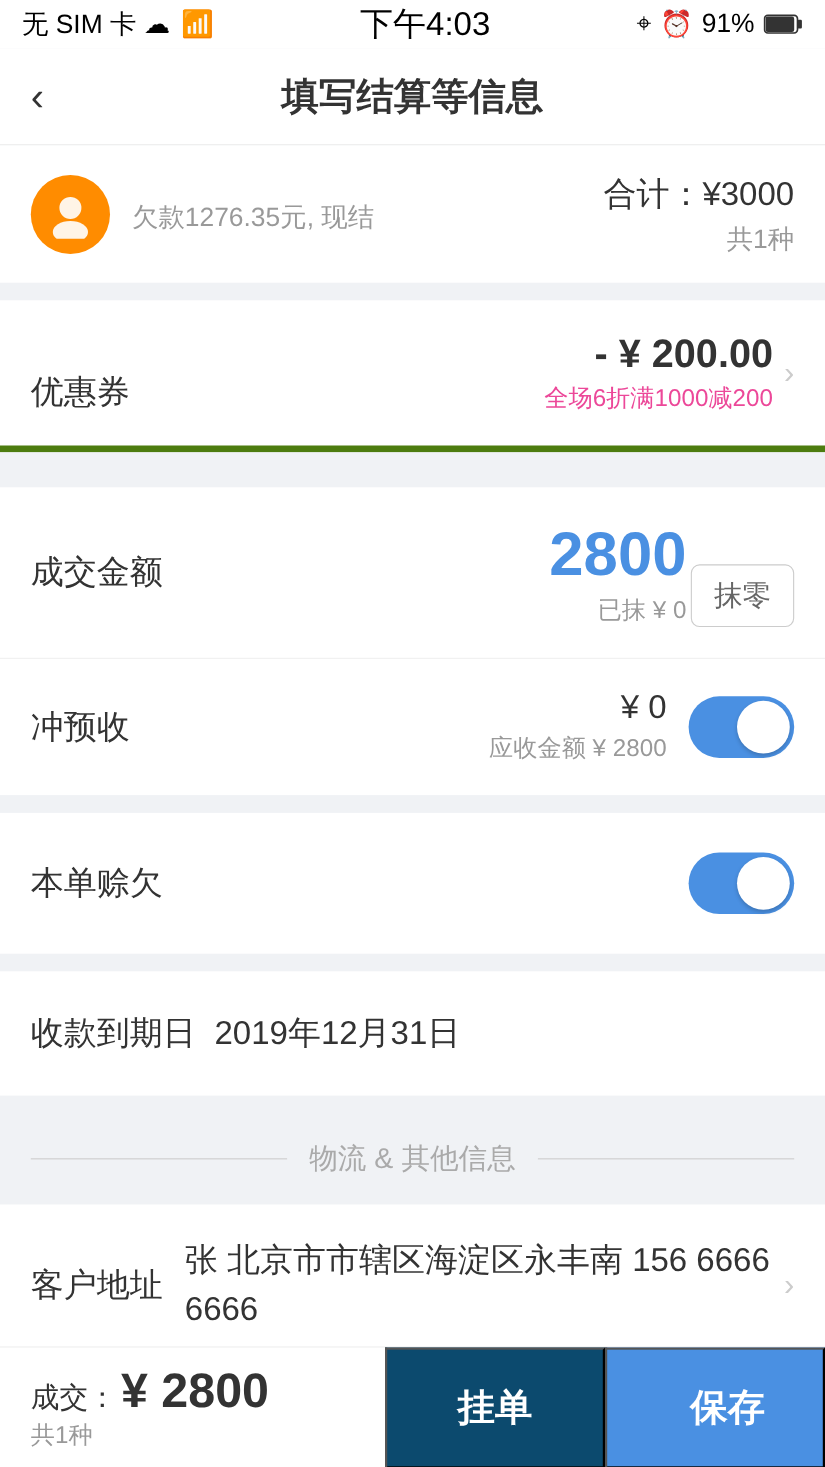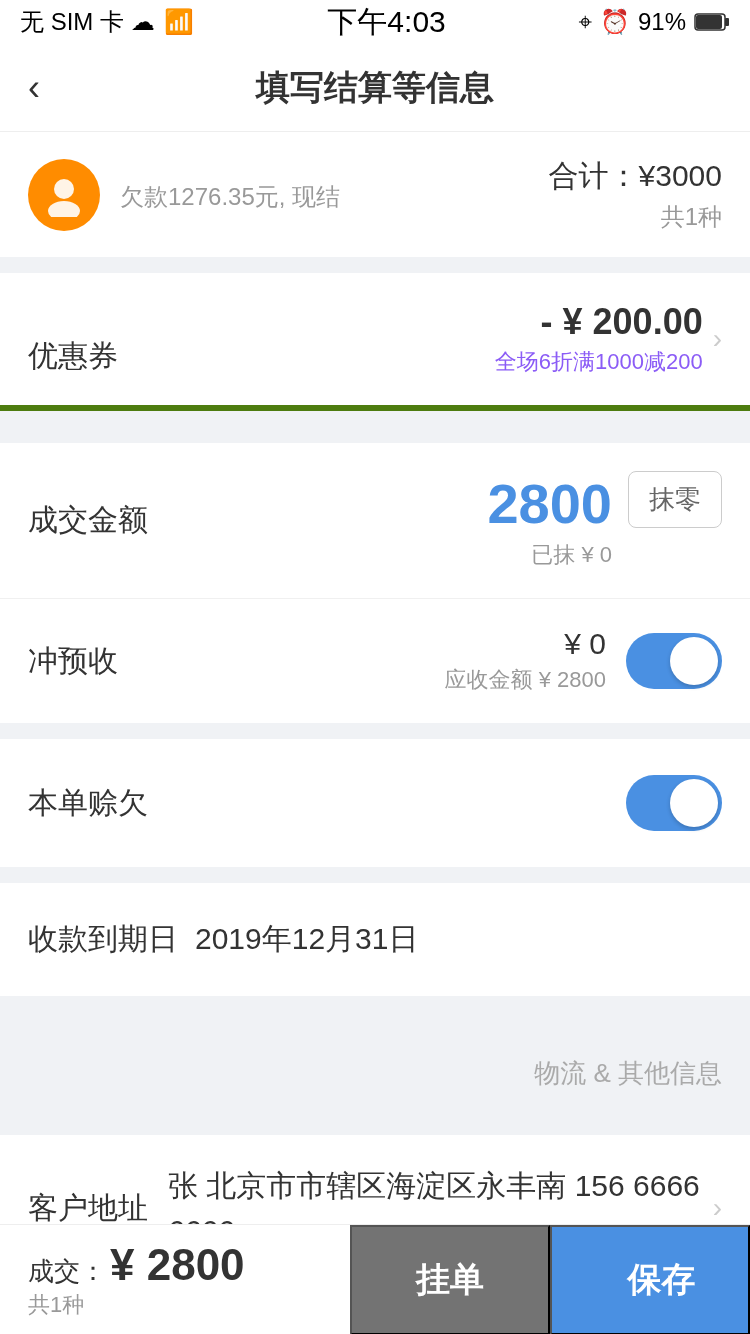--- a/index.html
+++ b/index.html
@@ -111,21 +111,21 @@
       gap: 10px;
     }
     .coupon-discount {
       font-size: 36px;
       font-weight: 600;
       color: #333;
       text-align: right;
     }
     .coupon-sub {
       font-size: 22px;
-      color: #8b5cf6;
+      color: #ec4899;
       text-align: right;
       margin-top: 4px;
     }
     .chevron-right {
       color: #ccc;
       font-size: 28px;
     }
 
     
     .separator {
@@ -144,22 +144,22 @@
       padding: 28px 28px;
       border-bottom: 1px solid #f0f0f0;
     }
     .amount-label {
       font-size: 30px;
       color: #333;
       flex: 1;
     }
     .amount-value-area {
       display: flex;
-      align-items: flex-start;
-      gap: 16px;
+      align-items: flex-end;
+      gap: 4px;
     }
     .amount-value {
       font-size: 56px;
       font-weight: 600;
       color: #4a90e2;
     }
     .amount-sub {
       font-size: 22px;
       color: #999;
       margin-top: 4px;
@@ -253,25 +253,24 @@
     }
     .due-date {
       font-size: 30px;
       color: #333;
       margin-left: 17px;
     }
 
     
     .section-divider {
       display: flex;
-      align-items: flex-end;
+      align-items: center;
       padding: 24px 28px;
       background: #f0f2f5;
       gap: 20px;
-      flex-direction: column;
     }
     .divider-line {
       flex: 1;
       height: 1px;
       background: #ccc;
     }
     .divider-text {
       font-size: 26px;
       color: #aaa;
     }
@@ -332,21 +331,21 @@
       height: 110px;
       width: 200px;
       display: flex;
       align-items: center;
       justify-content: center;
       font-size: 34px;
       font-weight: 600;
       color: #fff;
       cursor: pointer;
     }
-    .btn-hold { background: #737373; }
+    .btn-hold { background: #0c4a6e; }
     .btn-save { background: #4a90e2; padding-left: 23px; }
 
     
     .gray-area {
       height: 200px;
       background: #f0f2f5;
     }
   </style>
 </head>
 <body>

